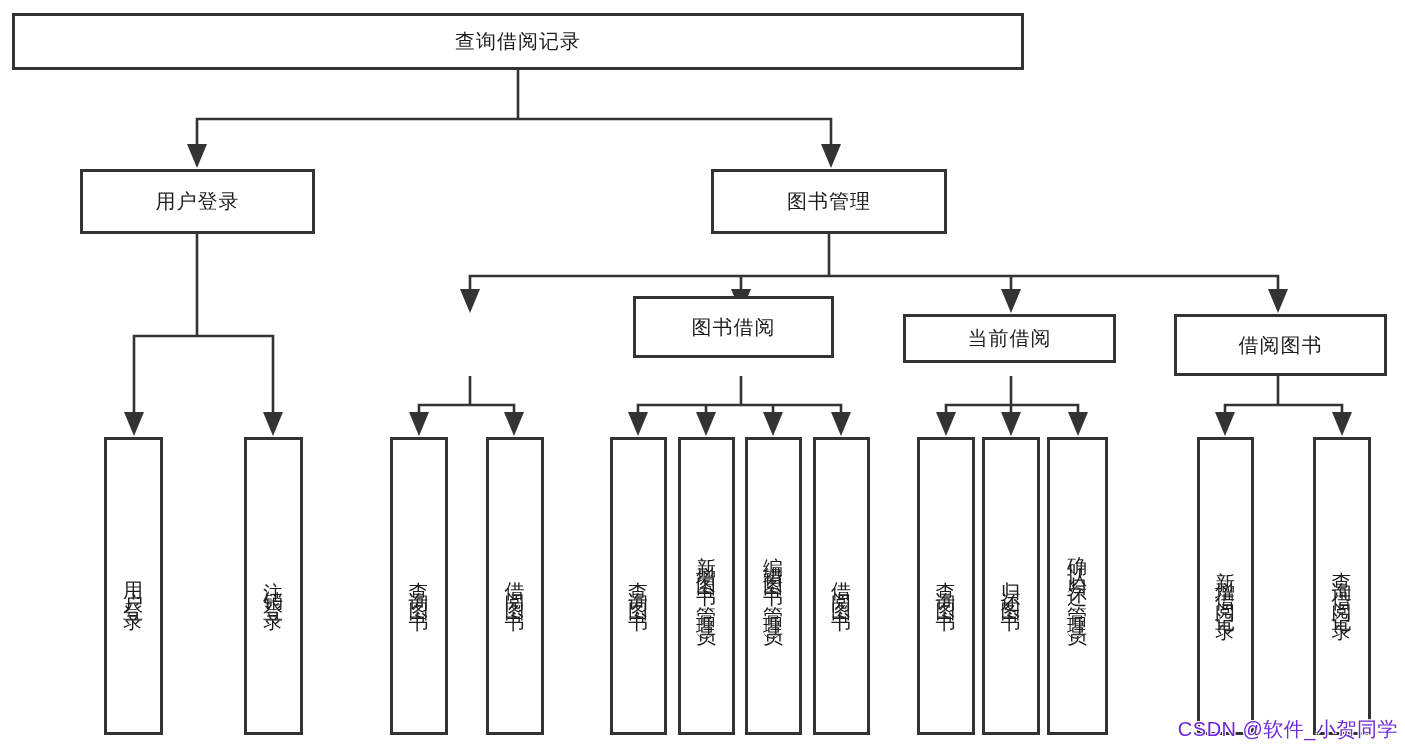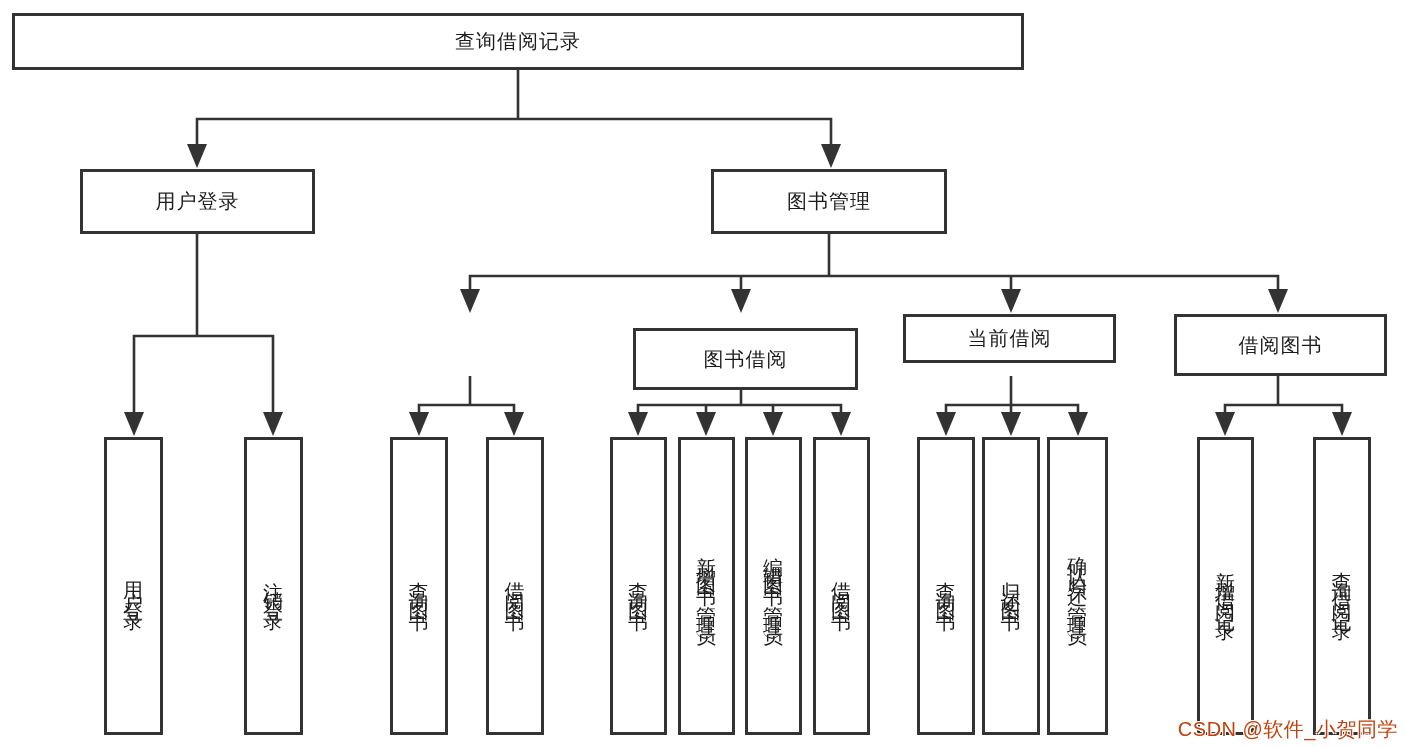--- a/index.html
+++ b/index.html
@@ -43,21 +43,21 @@
     letter-spacing: 10px;
     line-height: 1;
     white-space: normal;
   }
   #watermark {
     position: absolute;
     right: 7px;
     bottom: 4px;
     z-index: 3;
     font-size: 20px;
-    color: #c2410c;
+    color: #6d28d9;
     letter-spacing: 0.5px;
     text-shadow: 1px 1px 0 #ffffff, -1px -1px 0 #ffffff,
                  1px -1px 0 #ffffff, -1px 1px 0 #ffffff;
     text-align: right;
   }
 </style>
 </head>
 <body>
 
 <div id="stage">
@@ -120,21 +120,21 @@
     <span class="lbl">查询借阅记录</span>
   </div>
 
   <div class="box" style="left:80px;top:169px;width:235px;height:65px">
     <span class="lbl">用户登录</span>
   </div>
   <div class="box" style="left:711px;top:169px;width:236px;height:65px">
     <span class="lbl">图书管理</span>
   </div>
 
-  <div class="box" style="left:633px;top:328px;width:225px;height:62px">
+  <div class="box" style="left:633px;top:296px;width:201px;height:62px">
     <span class="lbl">图书借阅</span>
   </div>
   <div class="box" style="left:903px;top:314px;width:213px;height:49px">
     <span class="lbl">当前借阅</span>
   </div>
   <div class="box" style="left:1174px;top:314px;width:213px;height:62px">
     <span class="lbl">借阅图书</span>
   </div>
 
   <div class="box v" style="left:104px;top:437px;width:59px;height:298px">

